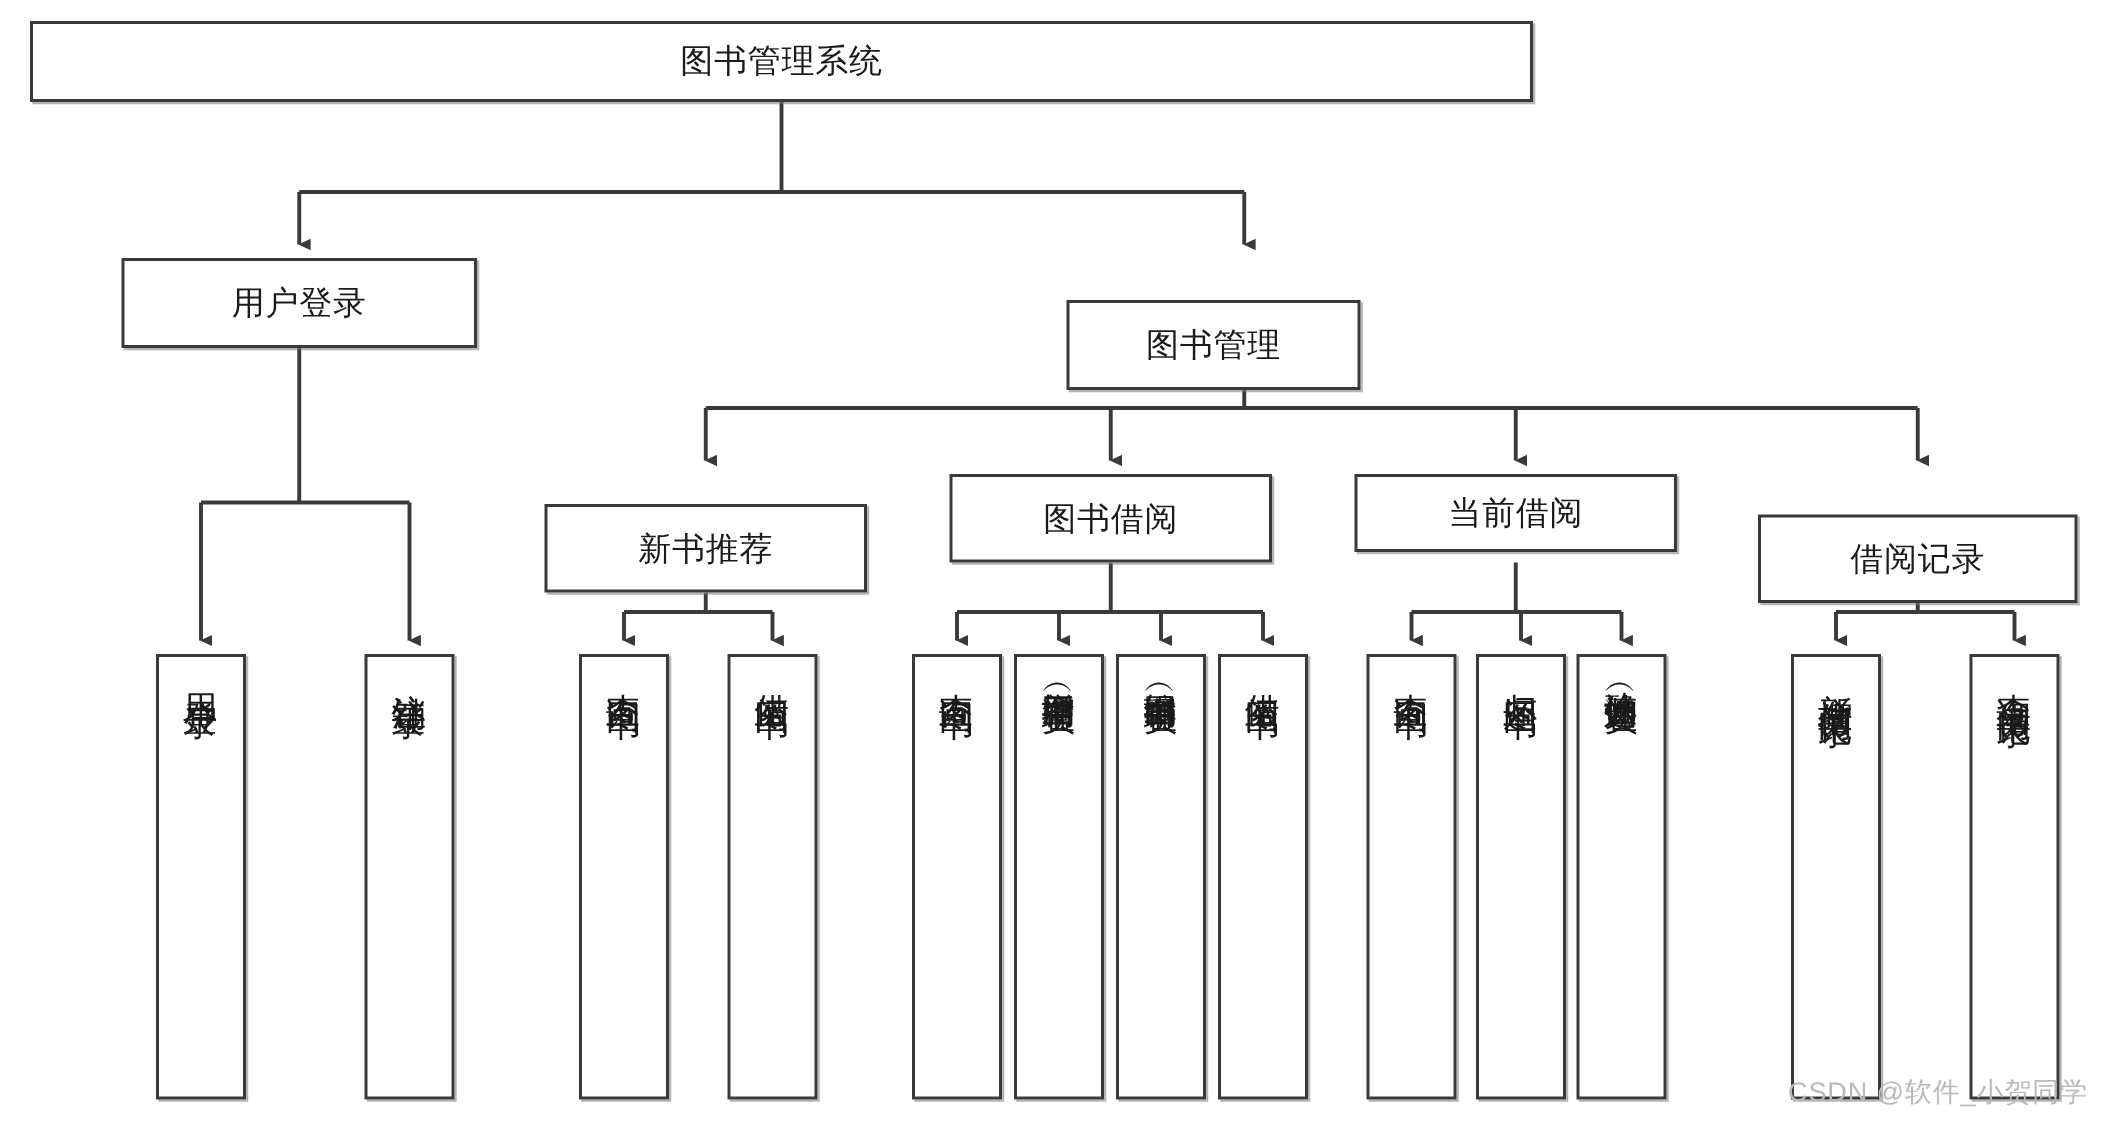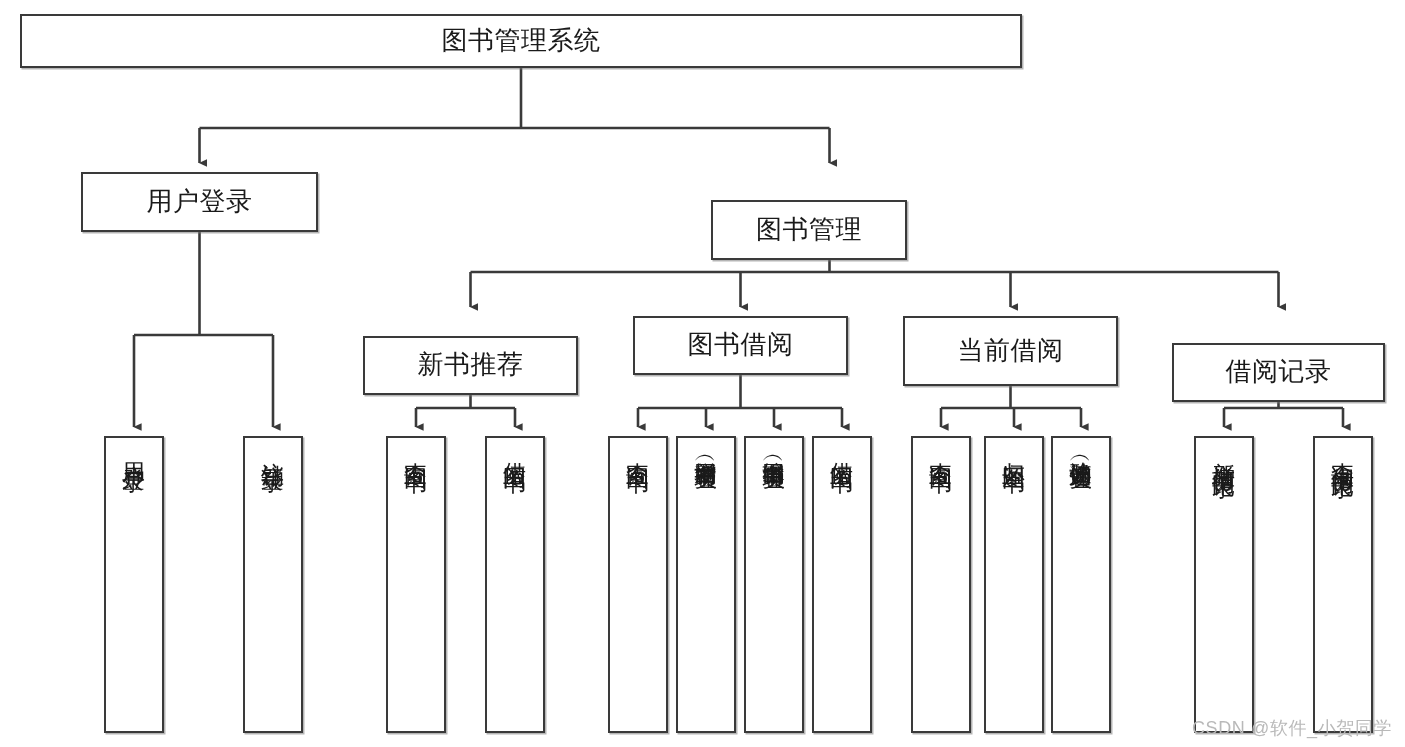--- a/index.html
+++ b/index.html
@@ -37,23 +37,22 @@
     color: #1a1a1a;
     z-index: 2;
   }
   .node .label {
     display: block;
     text-align: center;
     line-height: 1.18;
     white-space: pre;
   }
   .node.horiz .label {
-    font-size: 26px;
+    font-size: 22px;
     letter-spacing: 0.5px;
-    font-family: Liberation Serif, serif;
   }
   .node.vert {
     align-items: flex-start;
     justify-content: center;
     padding-top: 6px;
   }
   .node.vert .label {
     writing-mode: vertical-rl;
     text-orientation: upright;
     font-size: 23px;
@@ -133,21 +132,21 @@
   <div class="node horiz" style="left: 711px; top: 172px; width: 196px; height: 60px; margin-top: 28px;">
     <span class="label">图书管理</span>
   </div>
 
   <div class="node horiz" style="left: 363px; top: 336px; width: 215px; height: 59px;">
     <span class="label">新书推荐</span>
   </div>
   <div class="node horiz" style="left: 633px; top: 316px; width: 215px; height: 59px;">
     <span class="label">图书借阅</span>
   </div>
-  <div class="node horiz" style="left: 903px; top: 316px; width: 215px; height: 70px;">
+  <div class="node horiz" style="left: 903px; top: 316px; width: 215px; height: 52px;">
     <span class="label">当前借阅</span>
   </div>
   <div class="node horiz" style="left: 1172px; top: 316px; width: 213px; height: 59px; margin-top: 27px;">
     <span class="label">借阅记录</span>
   </div>
 
   <div class="node vert" style="left: 104px; top: 436px; width: 60px; height: 297px;">
     <span class="label">用户登录</span>
   </div>
   <div class="node vert" style="left: 243px; top: 436px; width: 60px; height: 297px;">

